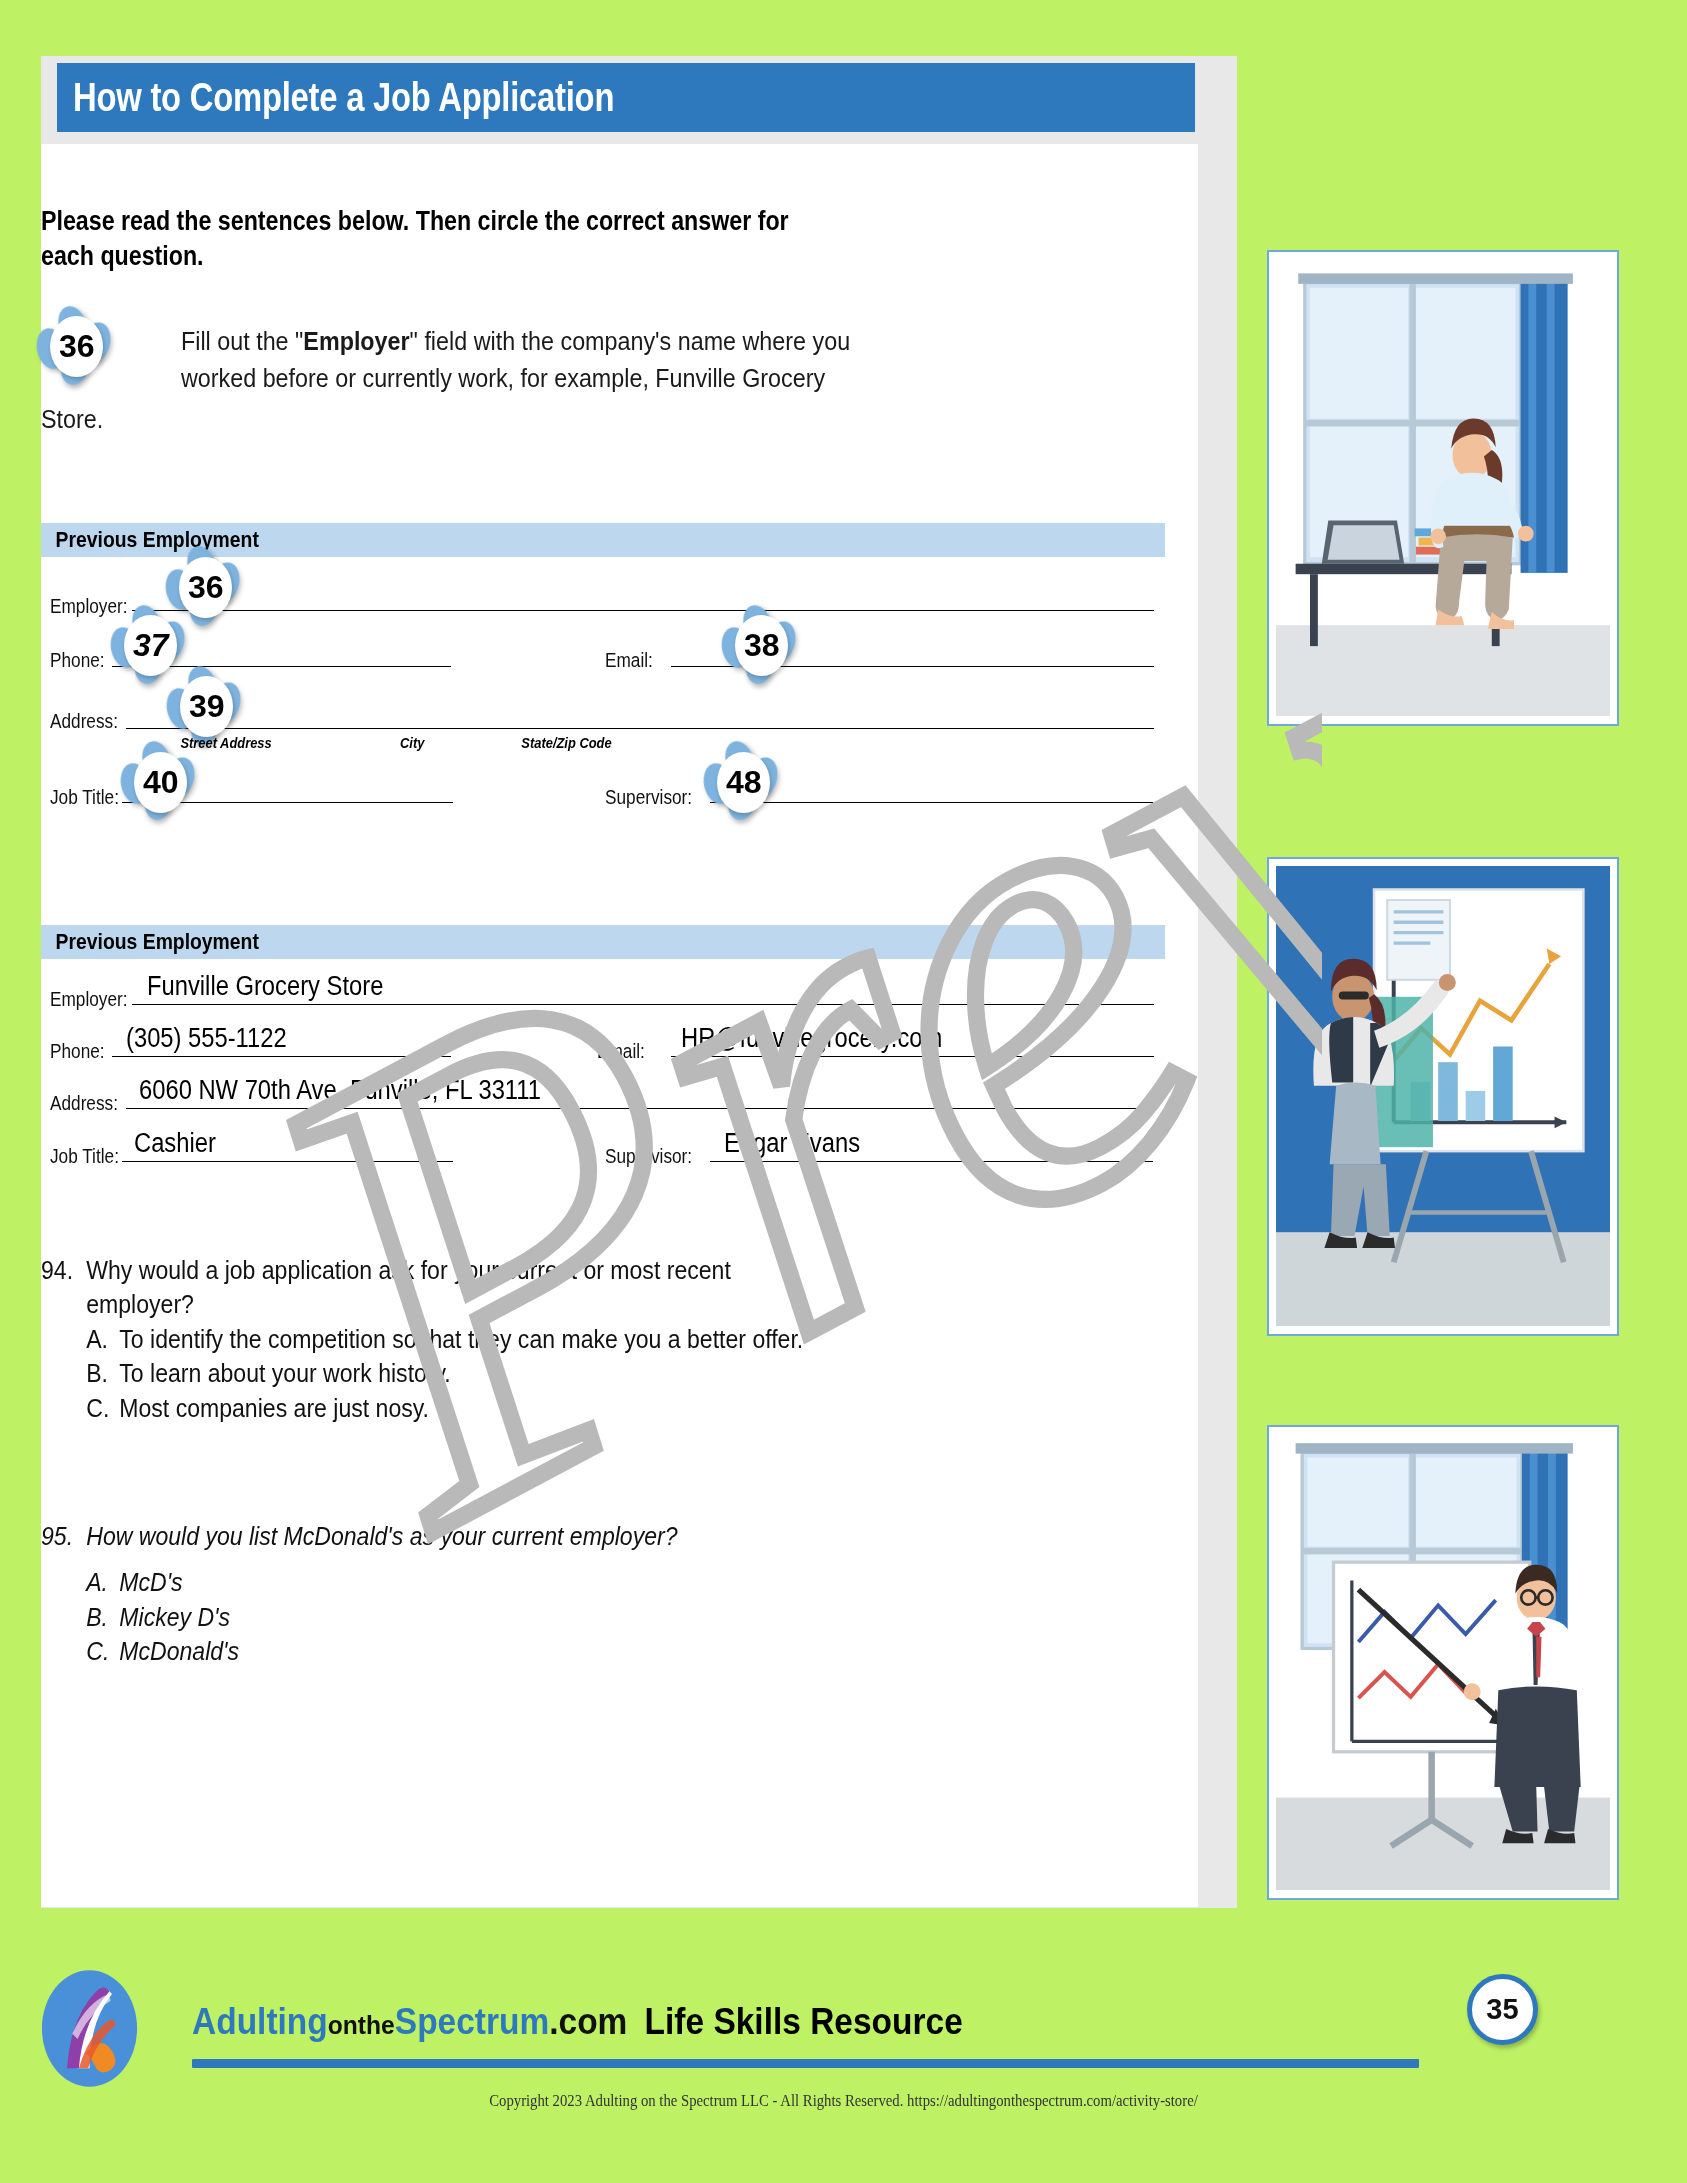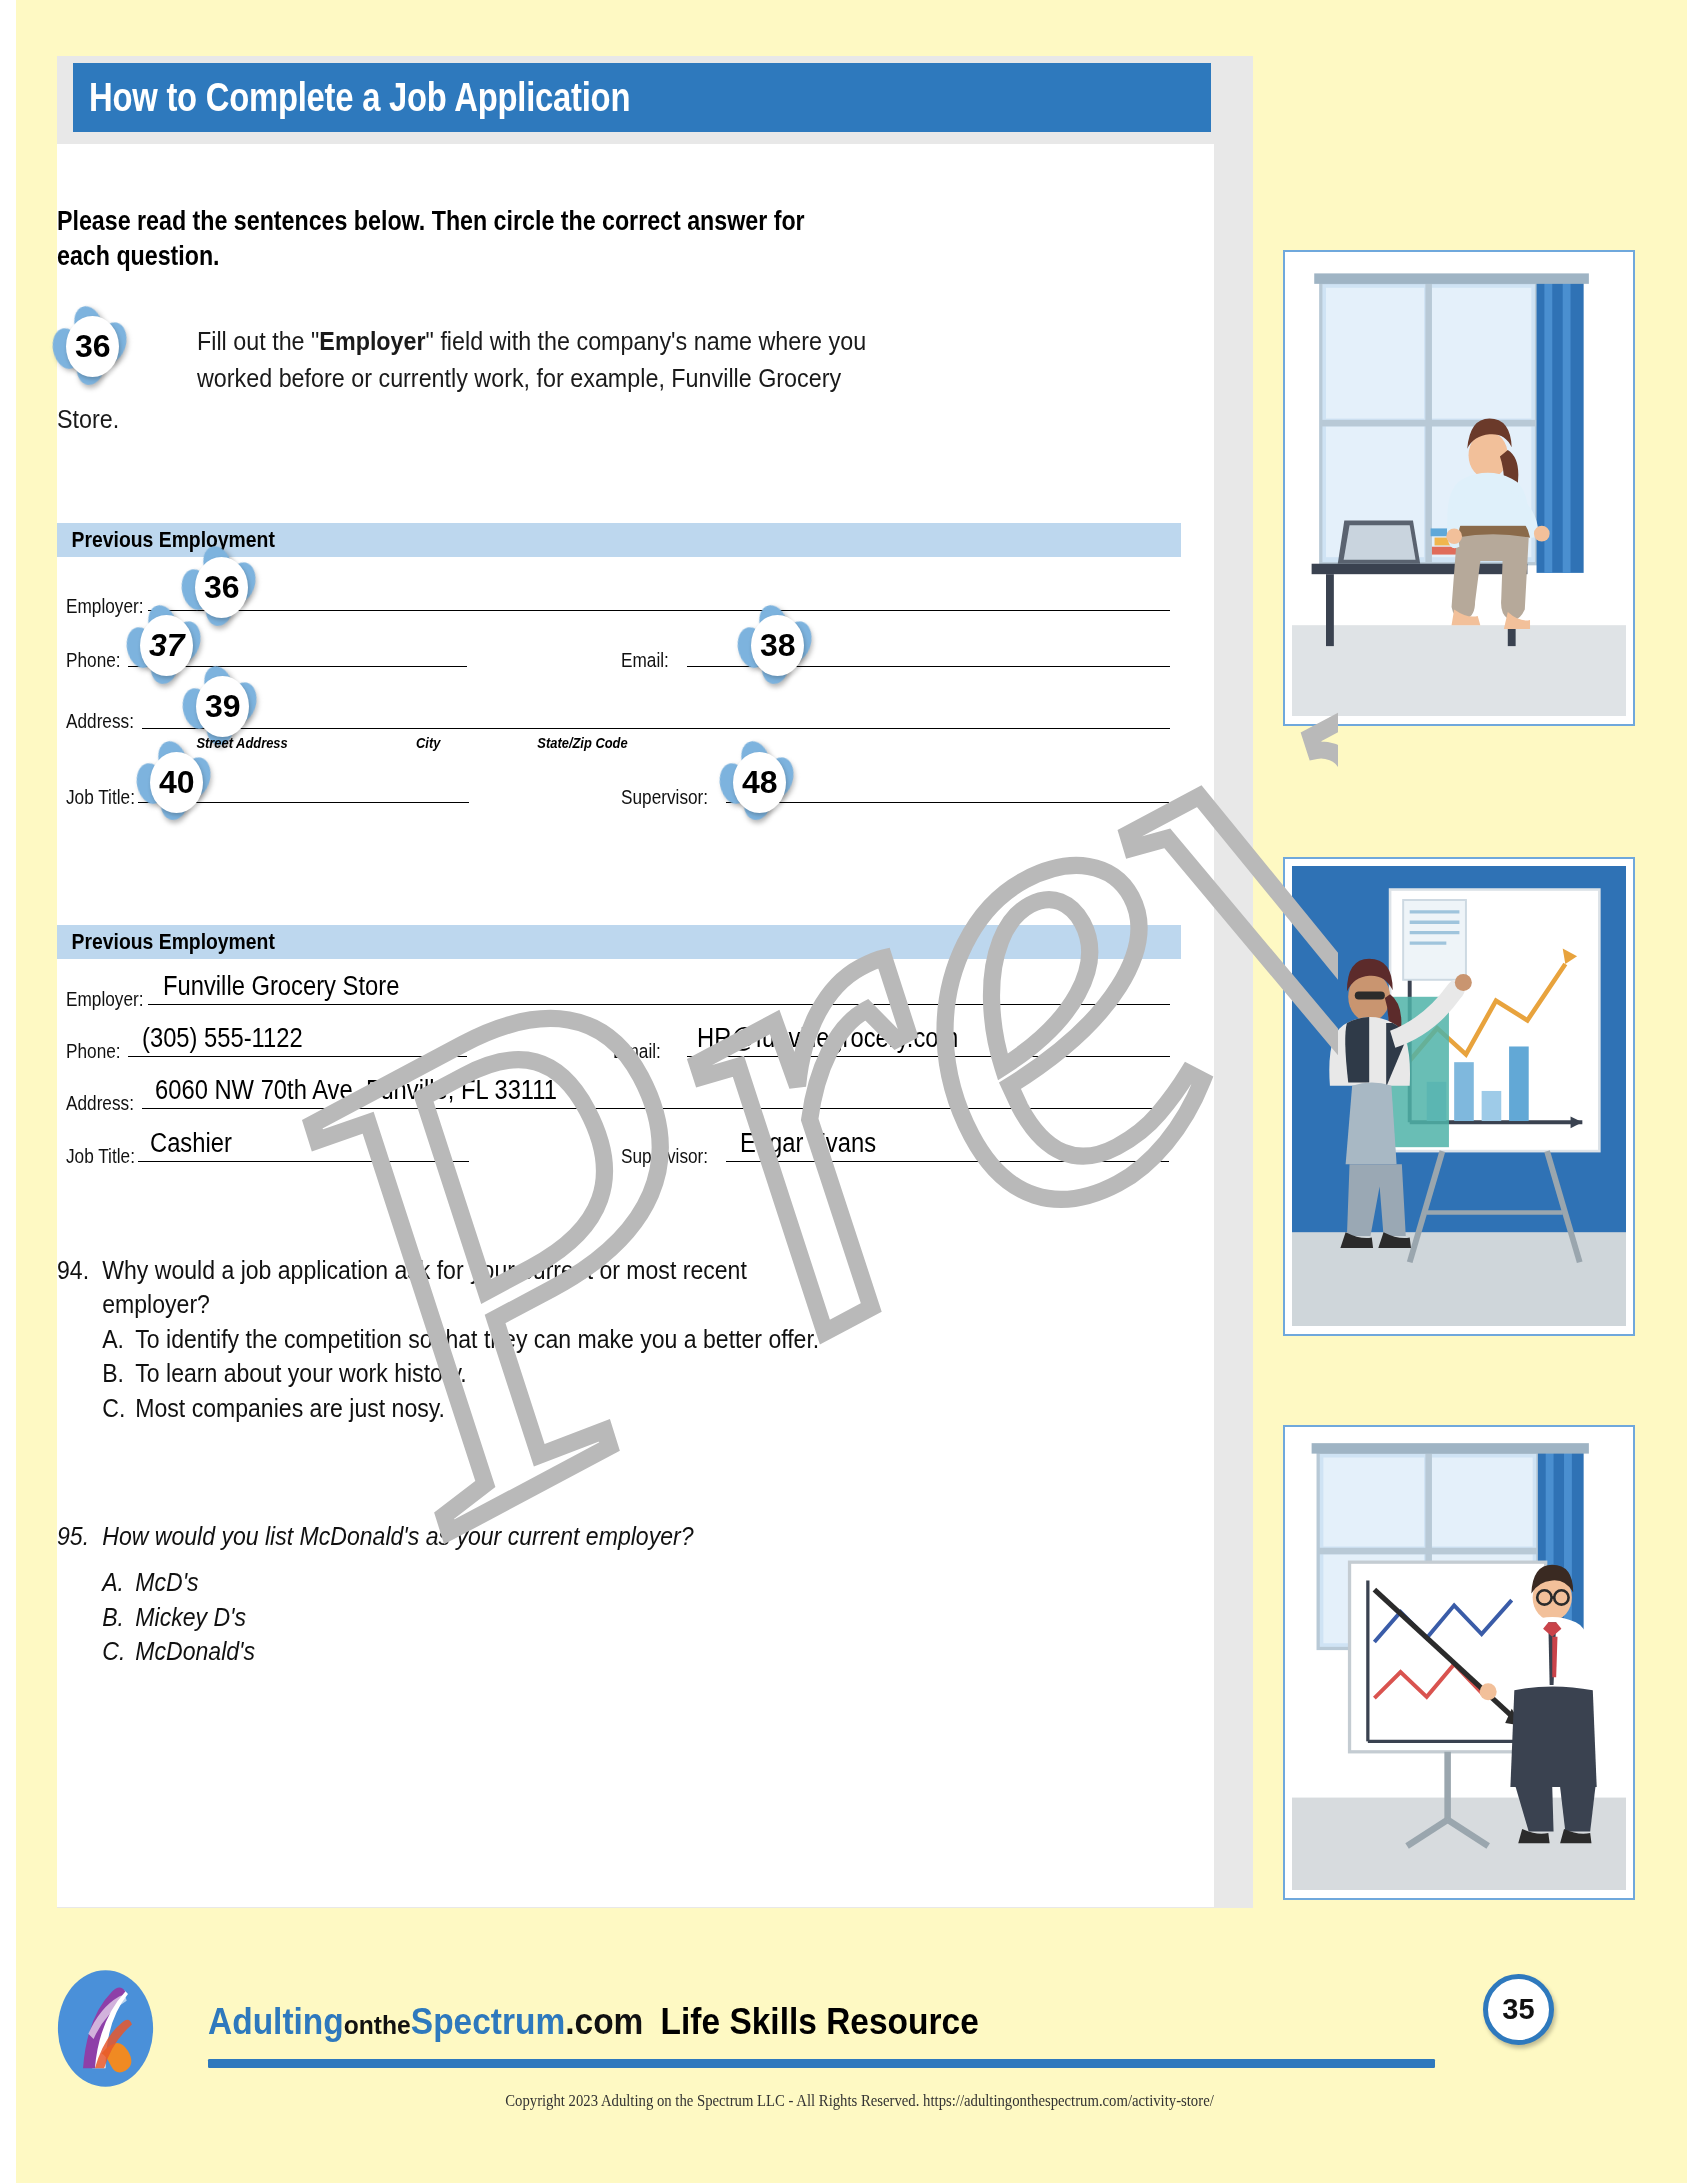--- a/index.html
+++ b/index.html
@@ -12,22 +12,21 @@
     height: 2183px;
     position: relative;
     font-family: "Liberation Sans", sans-serif;
     overflow: hidden;
   }
 
   
   .page {
     position: absolute;
     inset: 0;
-    background: #fef9c3;
-    margin-left: 16px;
+    background: #bef264;
   }
 
   
   .grey-panel {
     position: absolute;
     left: 41px;
     top: 56px;
     width: 1196px;
     height: 1852px;
     background: #e8e8e8;

